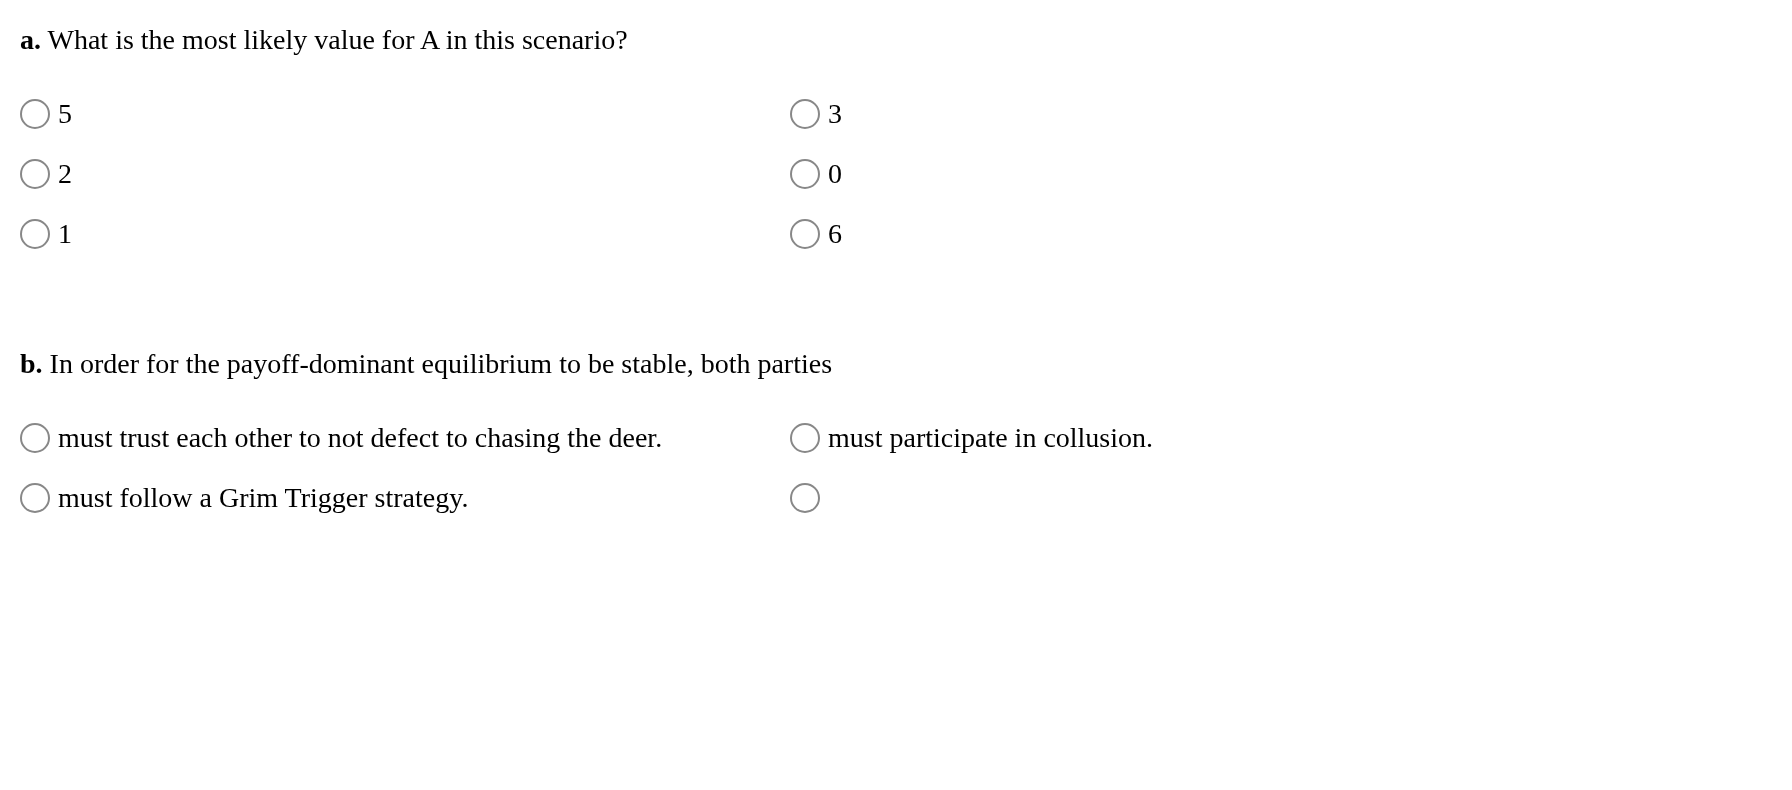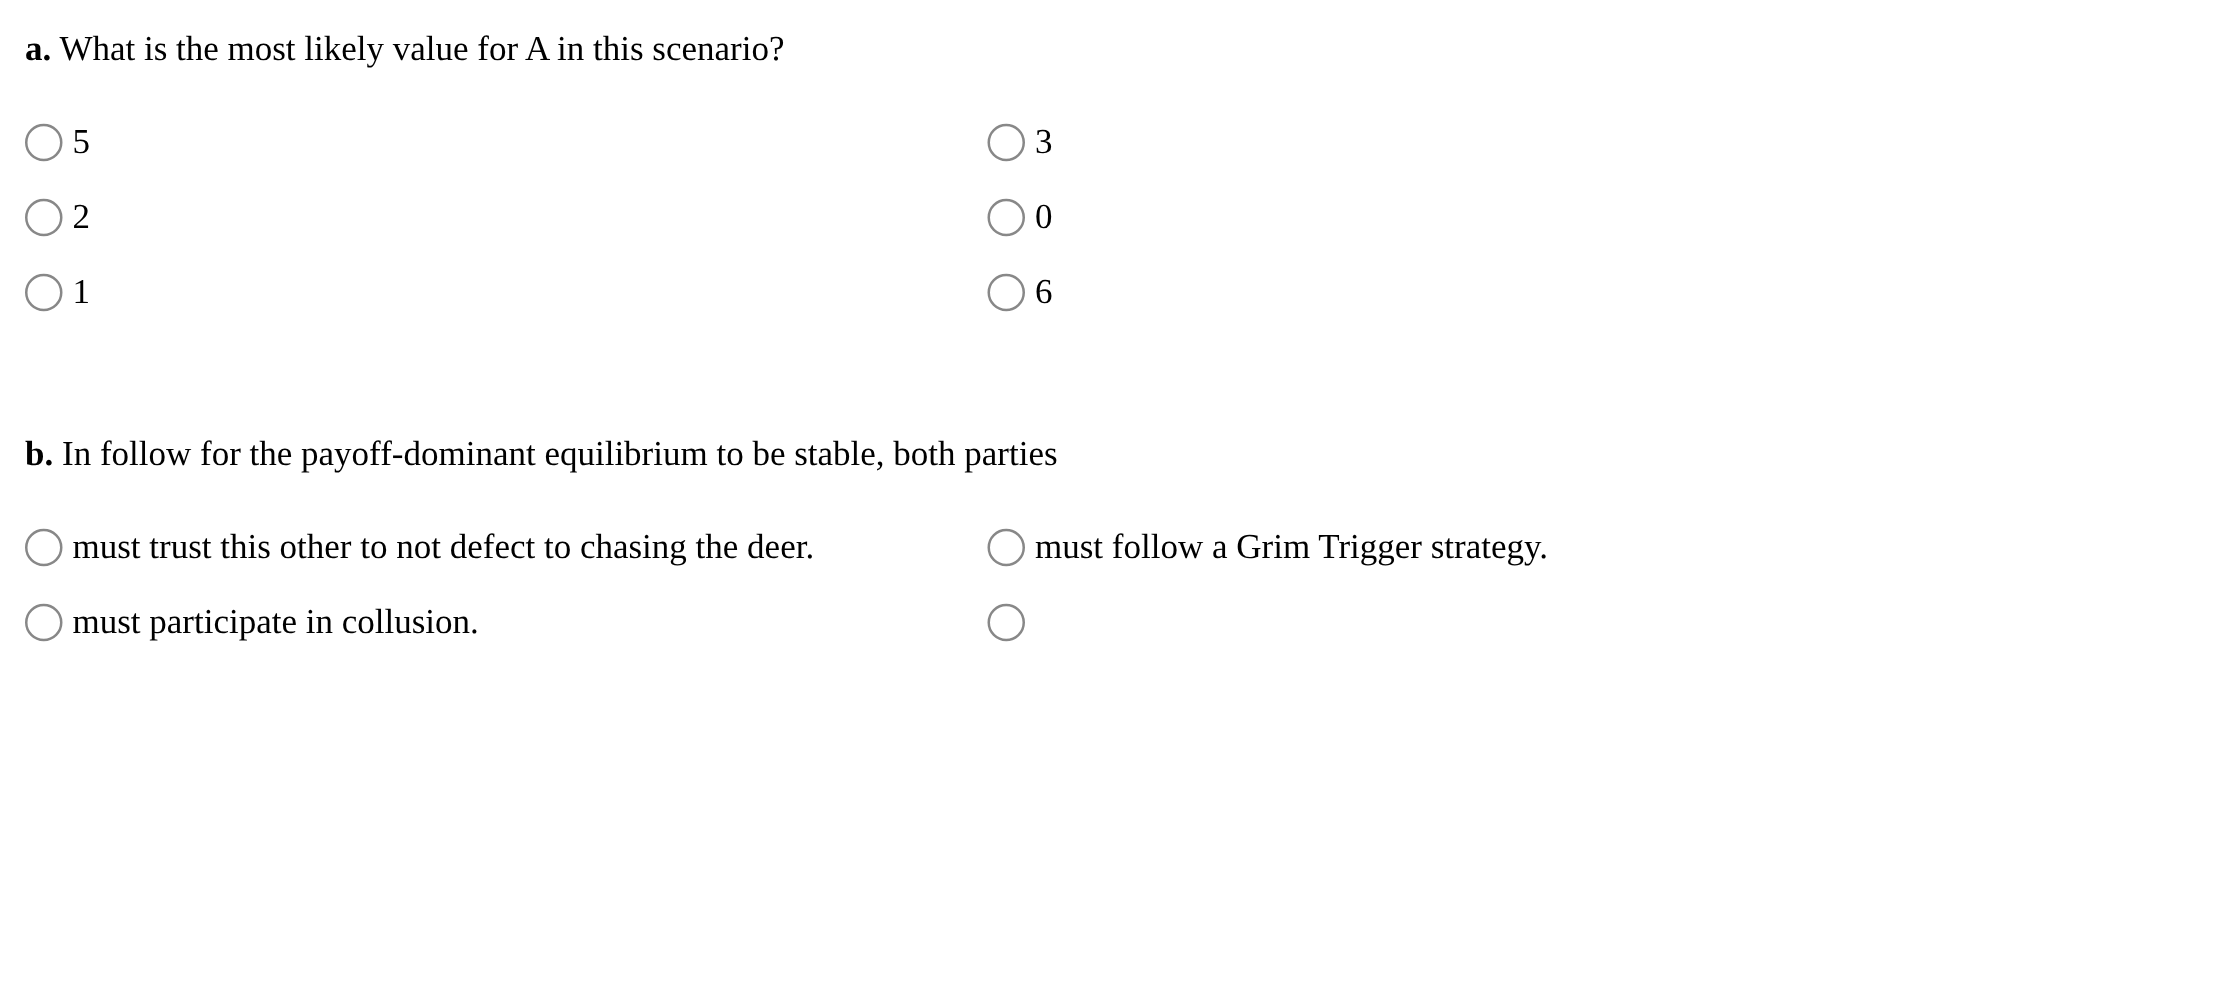--- a/index.html
+++ b/index.html
@@ -84,32 +84,32 @@
     <div class="option">
       <span class="radio-circle"></span>
       <span class="option-label">6</span>
     </div>
   </div>
 </div>
 
 <div class="question-block">
   <div class="question-text">
     <span class="question-label">b.</span>
-    <span>In follow for the payoff-dominant equilibrium to be stable, both parties</span>
+    <span>In order for the payoff-dominant equilibrium to be stable, both parties</span>
   </div>
   <div class="options-grid">
     <div class="option">
       <span class="radio-circle"></span>
-      <span class="option-label">must trust this other to not defect to chasing the deer.</span>
+      <span class="option-label">must trust each other to not defect to chasing the deer.</span>
+    </div>
+    <div class="option">
+      <span class="radio-circle"></span>
+      <span class="option-label">must participate in collusion.</span>
     </div>
     <div class="option">
       <span class="radio-circle"></span>
       <span class="option-label">must follow a Grim Trigger strategy.</span>
-    </div>
-    <div class="option">
-      <span class="radio-circle"></span>
-      <span class="option-label">must participate in collusion.</span>
     </div>
     <div class="option">
       <span class="radio-circle"></span>
     </div>
   </div>
 </div>
 
 </body></html>

